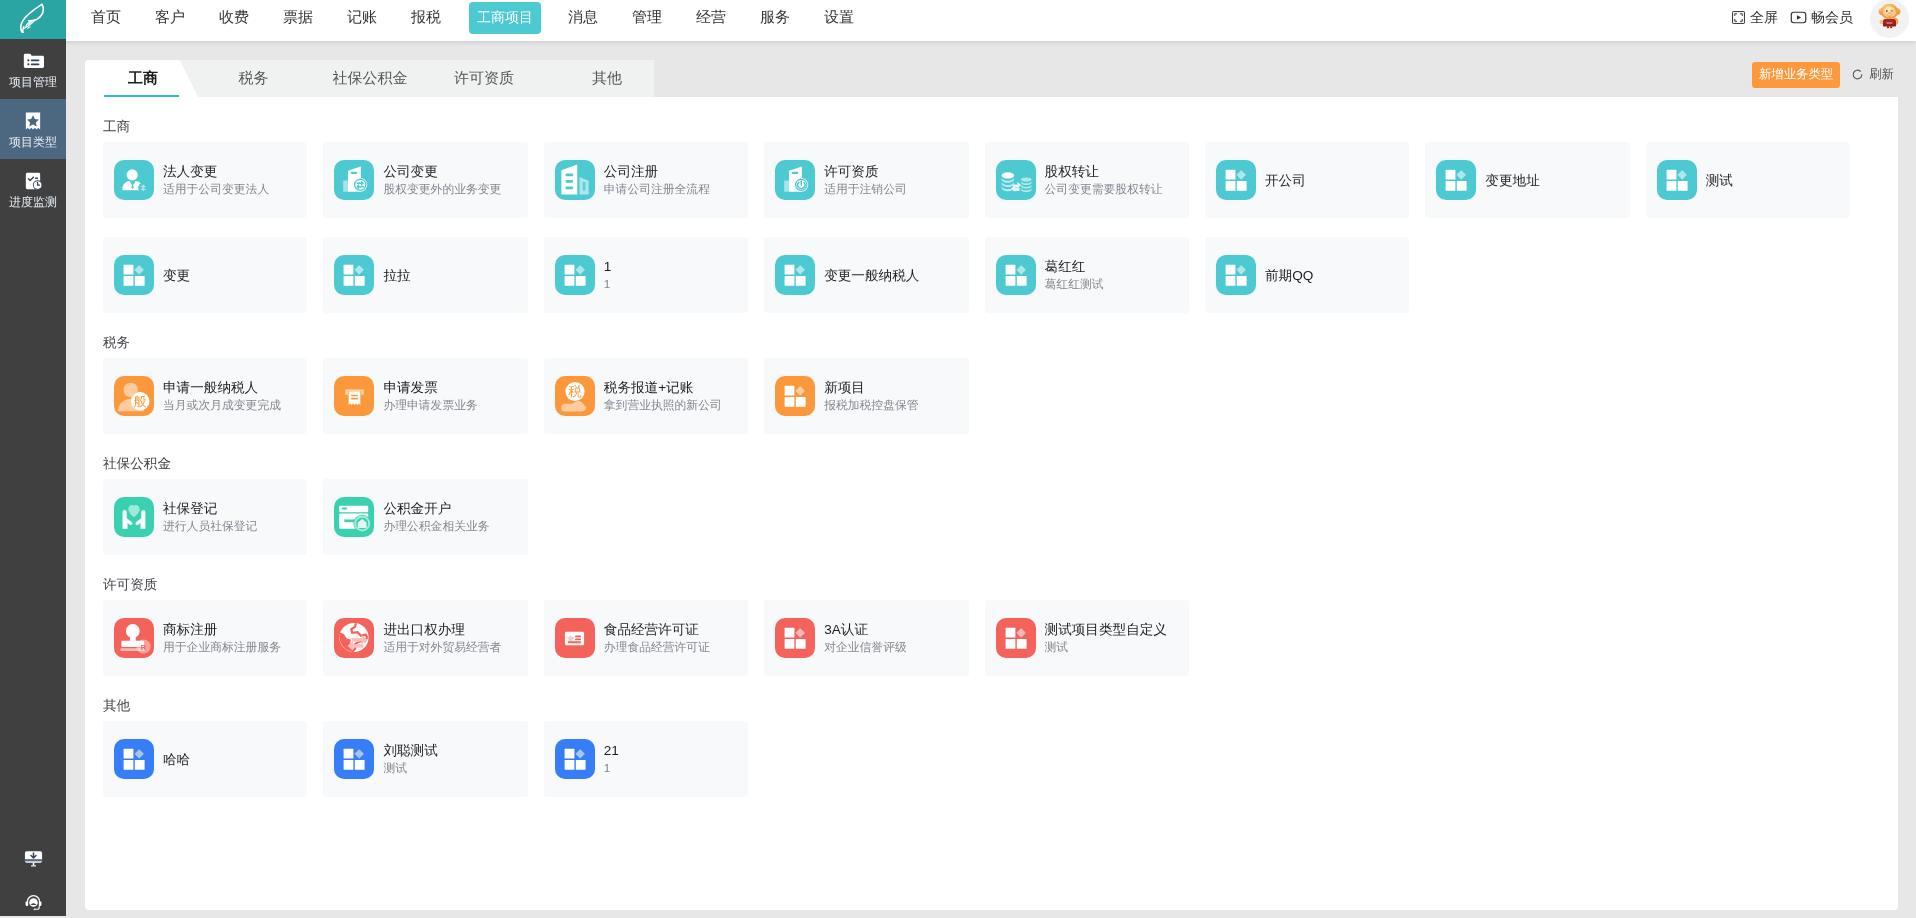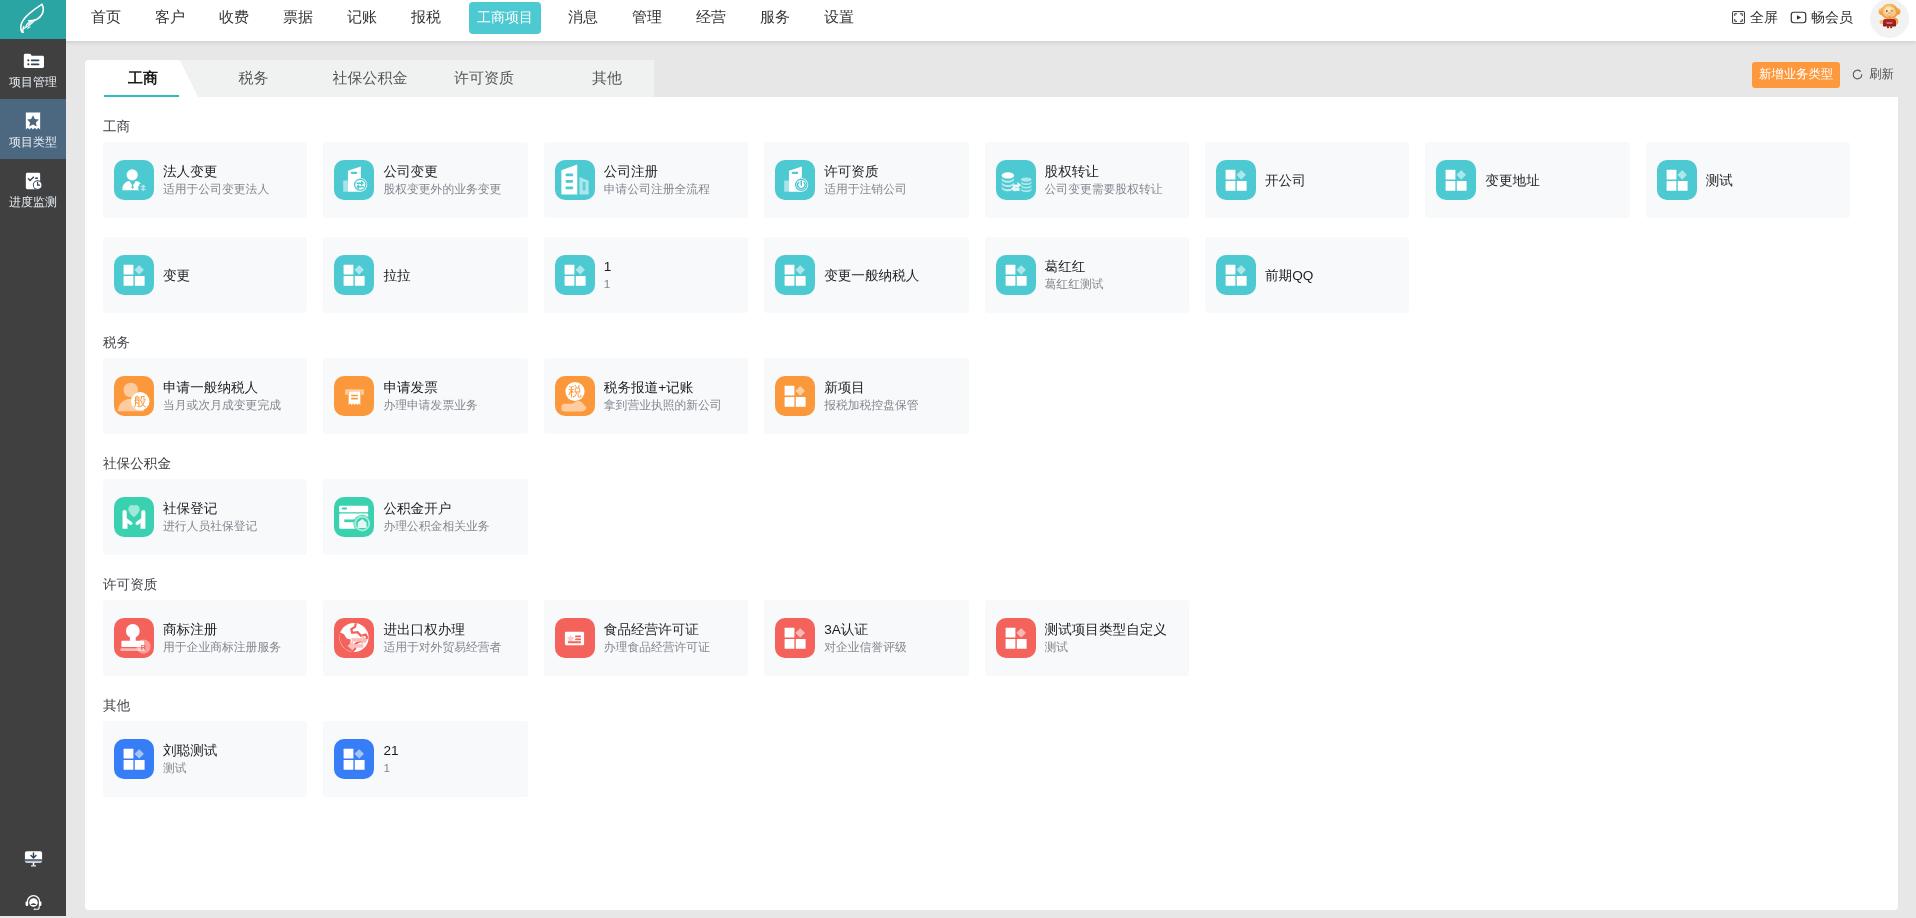--- a/index.html
+++ b/index.html
@@ -670,20 +670,33 @@
             <div class="card">
               <span class="cicon" style="background:#367df7">
                 <svg viewBox="0 0 40 40" width="40" height="40">
                   <rect x="9.6" y="9.8" width="9.8" height="9.8" rx="0.5" fill="#fff"></rect>
                   <rect x="9.6" y="21" width="9.8" height="9.8" rx="0.5" fill="#fff"></rect>
                   <rect x="20.8" y="21" width="9.8" height="9.8" rx="0.5" fill="#fff"></rect>
                   <rect x="21.85" y="11.55" width="6.7" height="6.7" rx="0.5" transform="rotate(45 25.2 14.9)" fill="#fff" opacity="0.55"></rect>
                 </svg>
               </span>
               <span class="ctext">
+                <div class="ctitle">哈哈</div>
+              </span>
+            </div>
+            <div class="card">
+              <span class="cicon" style="background:#367df7">
+                <svg viewBox="0 0 40 40" width="40" height="40">
+                  <rect x="9.6" y="9.8" width="9.8" height="9.8" rx="0.5" fill="#fff"></rect>
+                  <rect x="9.6" y="21" width="9.8" height="9.8" rx="0.5" fill="#fff"></rect>
+                  <rect x="20.8" y="21" width="9.8" height="9.8" rx="0.5" fill="#fff"></rect>
+                  <rect x="21.85" y="11.55" width="6.7" height="6.7" rx="0.5" transform="rotate(45 25.2 14.9)" fill="#fff" opacity="0.55"></rect>
+                </svg>
+              </span>
+              <span class="ctext">
                 <div class="ctitle">刘聪测试</div>
                 <div class="cdesc">测试</div>
               </span>
             </div>
             <div class="card">
               <span class="cicon" style="background:#367df7">
                 <svg viewBox="0 0 40 40" width="40" height="40">
                   <rect x="9.6" y="9.8" width="9.8" height="9.8" rx="0.5" fill="#fff"></rect>
                   <rect x="9.6" y="21" width="9.8" height="9.8" rx="0.5" fill="#fff"></rect>
                   <rect x="20.8" y="21" width="9.8" height="9.8" rx="0.5" fill="#fff"></rect>

